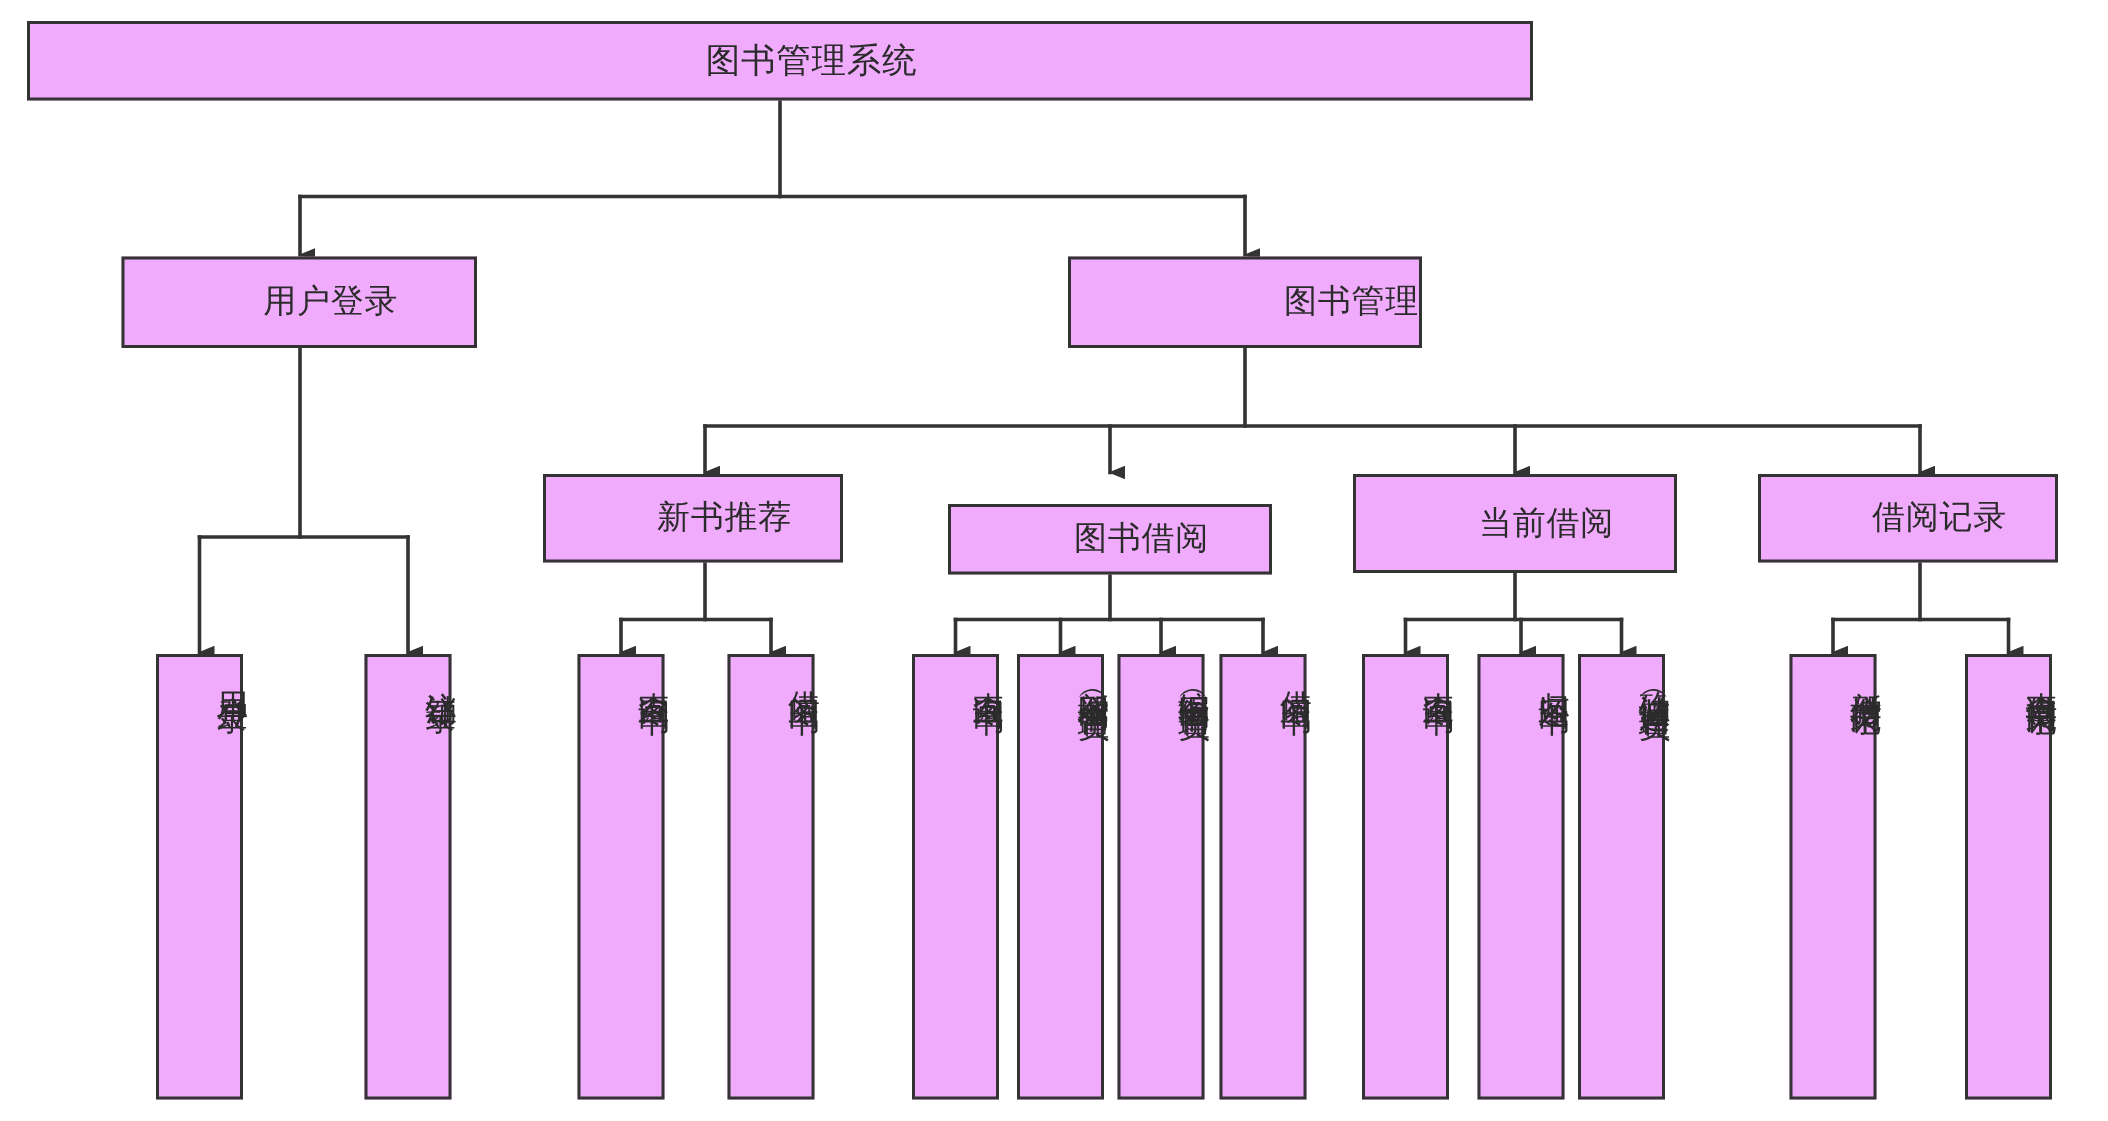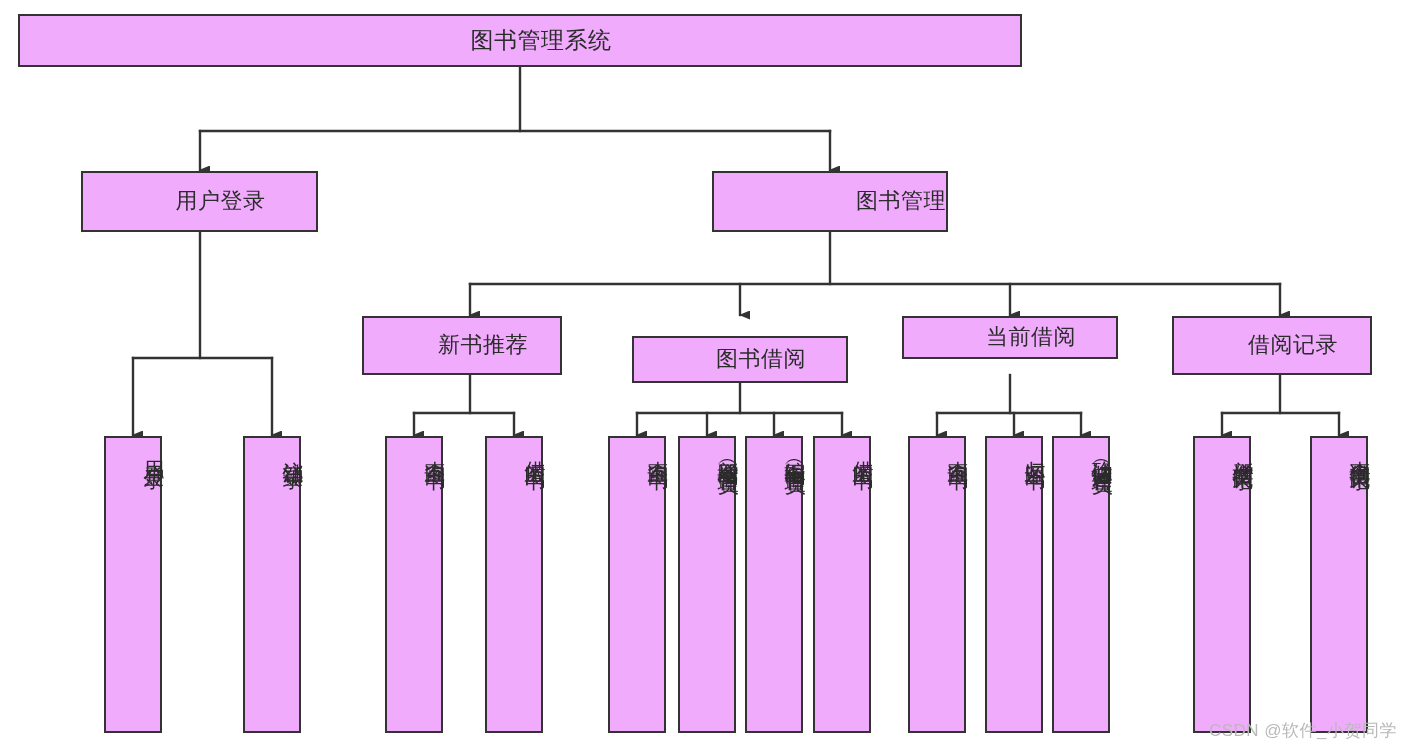--- a/index.html
+++ b/index.html
@@ -109,21 +109,21 @@
       </div>
       <div class="node h" style="left: 712px; top: 171px; width: 236px; height: 61px; justify-content: flex-end;">
         <span class="lbl">图书管理</span>
       </div>
       <div class="node h" style="left: 362px; top: 316px; width: 200px; height: 59px;">
         <span class="lbl">新书推荐</span>
       </div>
       <div class="node h" style="left: 632px; top: 316px; width: 216px; height: 47px; margin-top: 20px;">
         <span class="lbl">图书借阅</span>
       </div>
-      <div class="node h" style="left: 902px; top: 316px; width: 216px; height: 43px;">
+      <div class="node h" style="left: 902px; top: 316px; width: 216px; height: 66px;">
         <span class="lbl">当前借阅</span>
       </div>
       <div class="node h" style="left: 1172px; top: 316px; width: 200px; height: 59px;">
         <span class="lbl">借阅记录</span>
       </div>
       <div class="node v" style="left: 104px; top: 436px; width: 58px; height: 297px;">
         <span class="lbl">用户登录</span>
       </div>
       <div class="node v" style="left: 243px; top: 436px; width: 58px; height: 297px;">
         <span class="lbl">注销登录</span>
@@ -155,14 +155,13 @@
       <div class="node v tall" style="left: 1052px; top: 436px; width: 58px; height: 297px;">
         <span class="lbl">确认归还（管理员）</span>
       </div>
       <div class="node v tall" style="left: 1193px; top: 436px; width: 58px; height: 297px;">
         <span class="lbl">新增借阅记录</span>
       </div>
       <div class="node v tall" style="left: 1310px; top: 436px; width: 58px; height: 297px;">
         <span class="lbl">查询借阅记录</span>
       </div>
     </div>
-  <div class="watermark">CSDN @软件_小贺同学</div>
 </div>
 
 </body></html>

